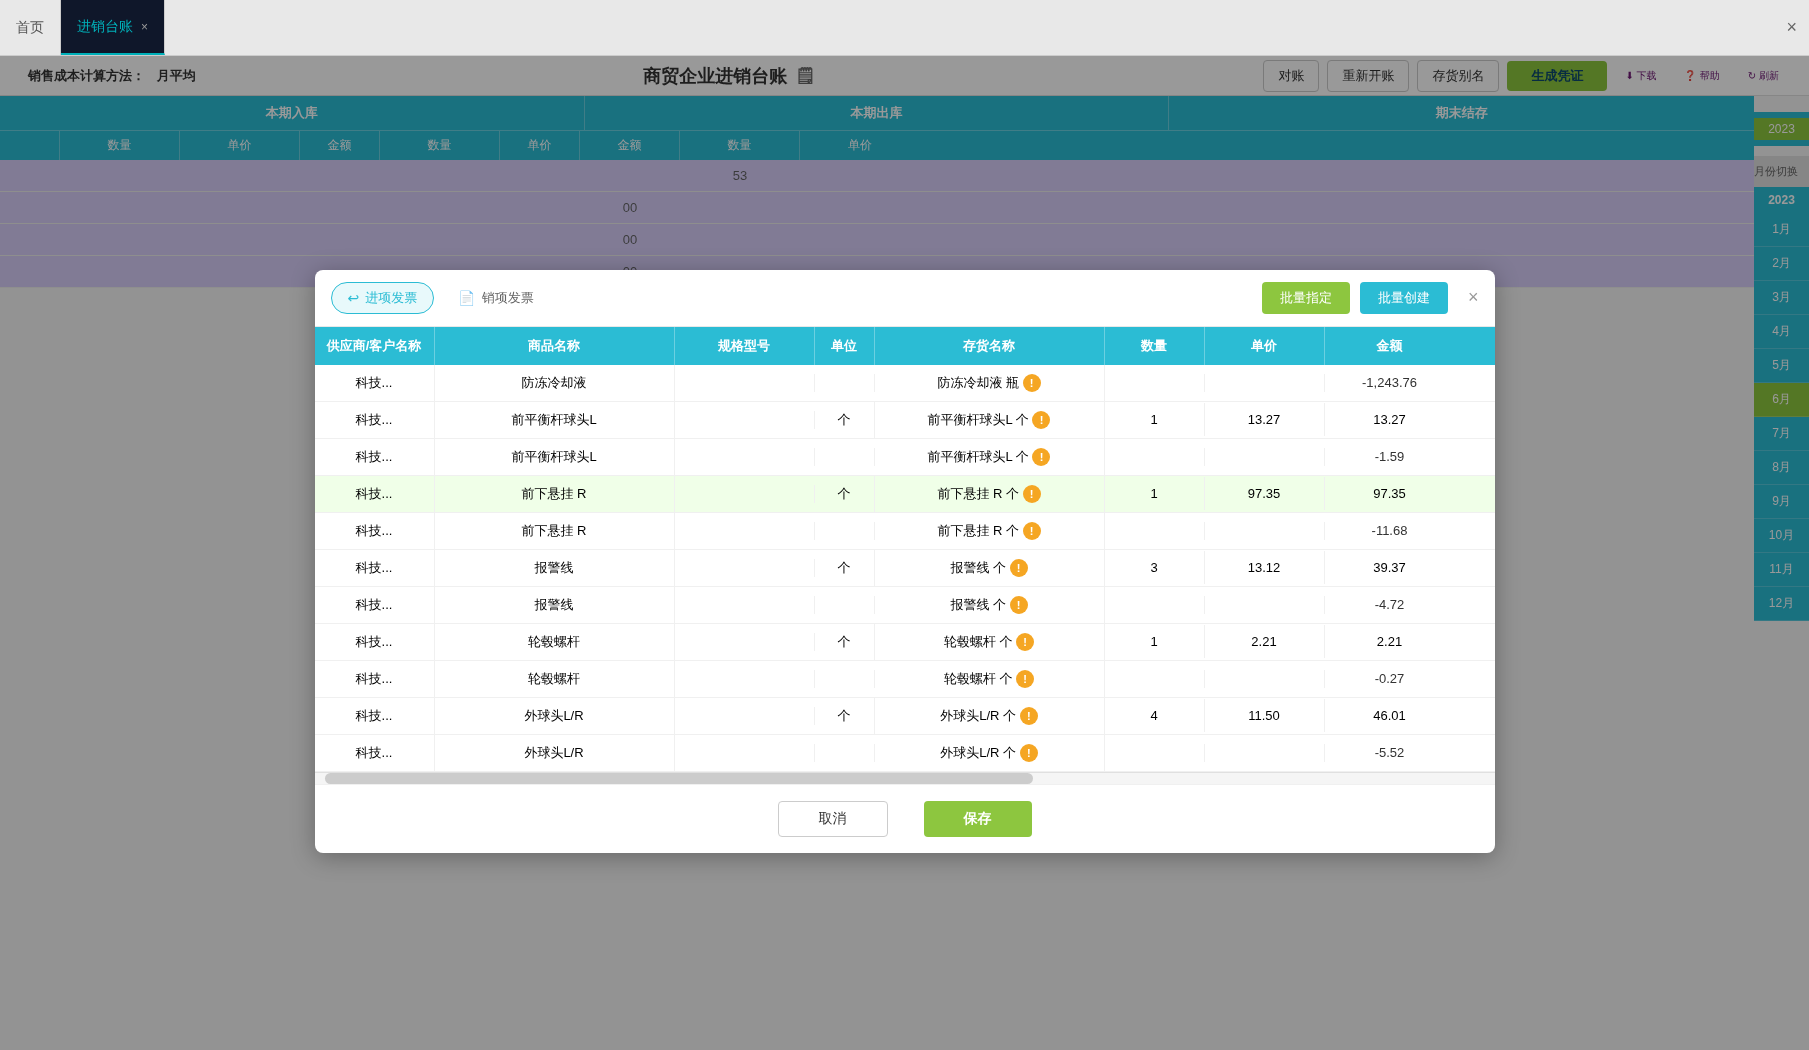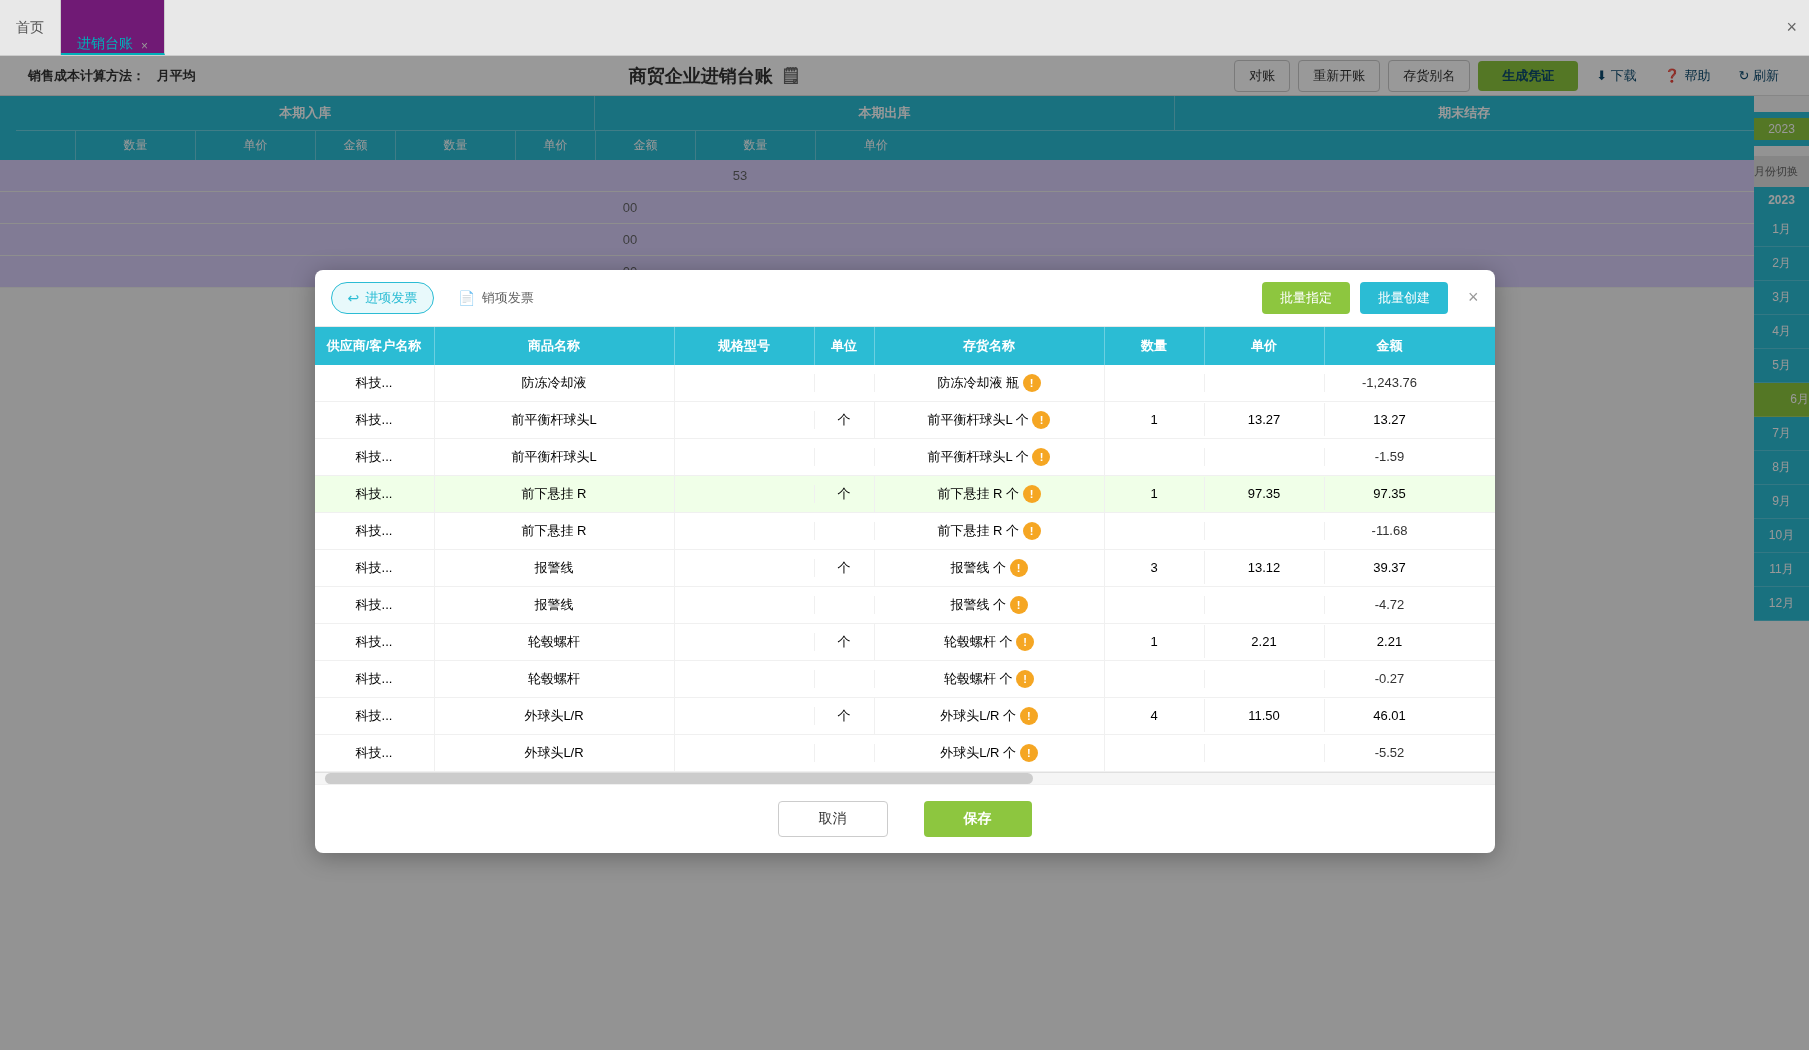--- a/index.html
+++ b/index.html
@@ -26,24 +26,23 @@
       display: flex;
       align-items: center;
       height: 100%;
       padding: 0 16px;
       font-size: 14px;
       color: #555;
       cursor: pointer;
       border-right: 1px solid #ccc;
     }
     .tab-item.active {
-      background: #701a75;
+      background: #0f172a;
       color: #00b0b9;
       border-bottom: 2px solid #00b0b9;
-      align-items: flex-end;
     }
     .tab-close {
       margin-left: 8px;
       color: #999;
       font-size: 12px;
     }
     .tab-bar-close {
       margin-left: auto;
       margin-right: 12px;
       font-size: 18px;
@@ -111,24 +110,24 @@
       border: none;
       padding: 6px 24px;
       border-radius: 4px;
       cursor: pointer;
       font-size: 13px;
       font-weight: bold;
     }
     .btn-icon {
       border: none;
       background: none;
-      color: #0c4a6e;
+      color: #701a75;
       padding: 6px 10px;
       cursor: pointer;
-      font-size: 13px;
+      font-size: 10px;
     }
 
     
     .table-header-area {
       background: #2bbcd4;
       color: #fff;
     }
     .table-header-row1 {
       display: grid;
       grid-template-columns: 1fr 1fr 1fr;
@@ -339,21 +338,20 @@
       font-size: 12px;
     }
     .month-item {
       text-align: center;
       padding: 8px 0;
       border-bottom: 1px solid rgba(255,255,255,0.2);
       cursor: pointer;
     }
     .month-item.active {
       background: #8dc63f;
-      text-align: right;
     }
   </style>
 </head>
 <body>
 
 <div class="tab-bar">
   <div class="tab-item">
     <span>首页</span>
   </div>
   <div class="tab-item active">
@@ -378,21 +376,21 @@
       <button class="btn-outline">对账</button>
       <button class="btn-outline">重新开账</button>
       <button class="btn-outline">存货别名</button>
       <button class="btn-green-solid">生成凭证</button>
       <button class="btn-icon">⬇ <span>下载</span></button>
       <button class="btn-icon">❓ <span>帮助</span></button>
       <button class="btn-icon">↻ <span>刷新</span></button>
     </div>
   </div>
 
-  <div class="table-header-area" style="margin-right:55px;padding-left:16px;">
+  <div class="table-header-area" style="margin-right:55px;">
     <div class="table-header-row1">
       <div>本期入库</div>
       <div>本期出库</div>
       <div>期末结存</div>
     </div>
     <div class="table-header-row2">
       <div style="grid-column: span 1;"></div>
       <div>数量</div>
       <div>单价</div>
       <div>金额</div>

